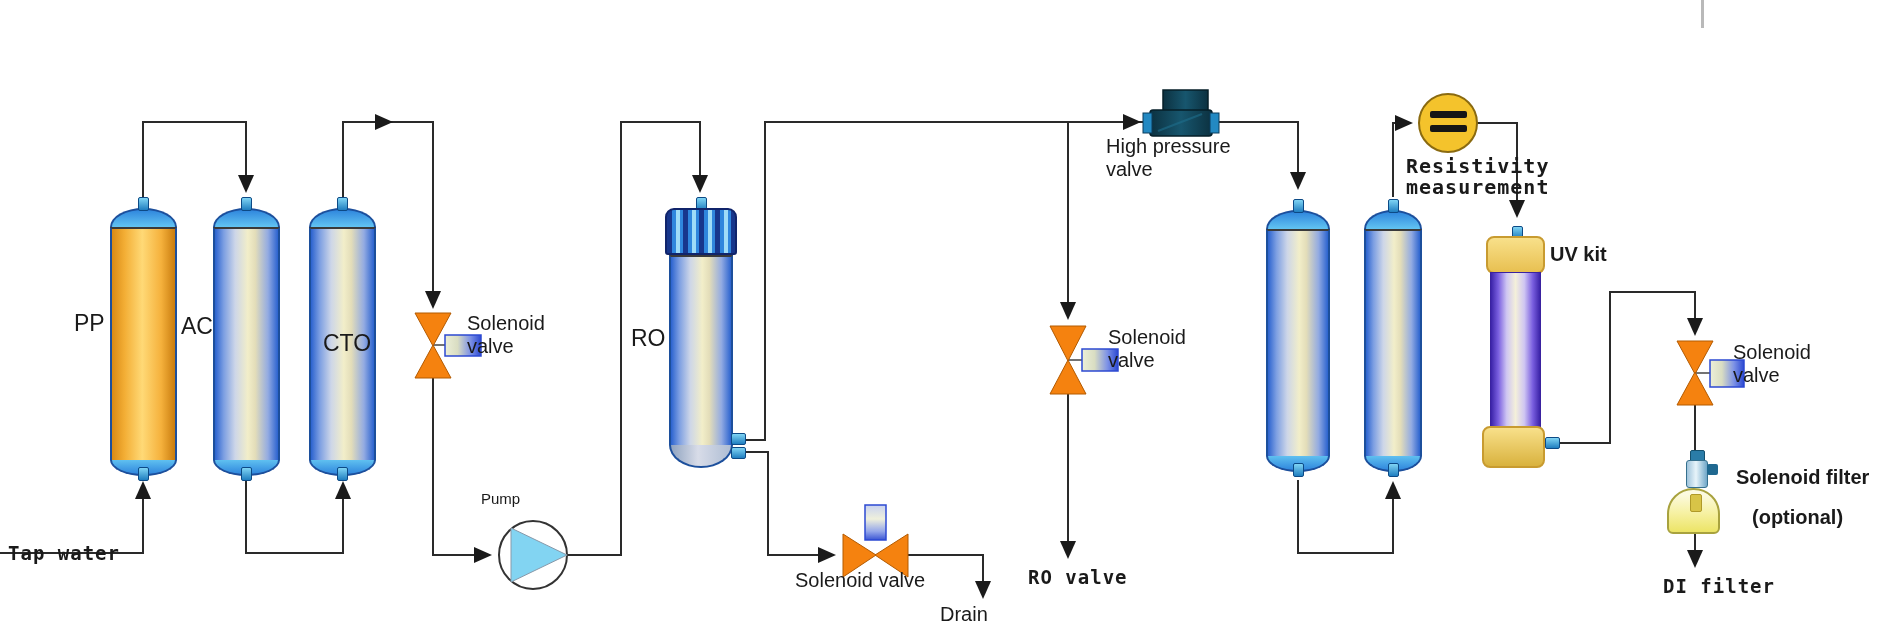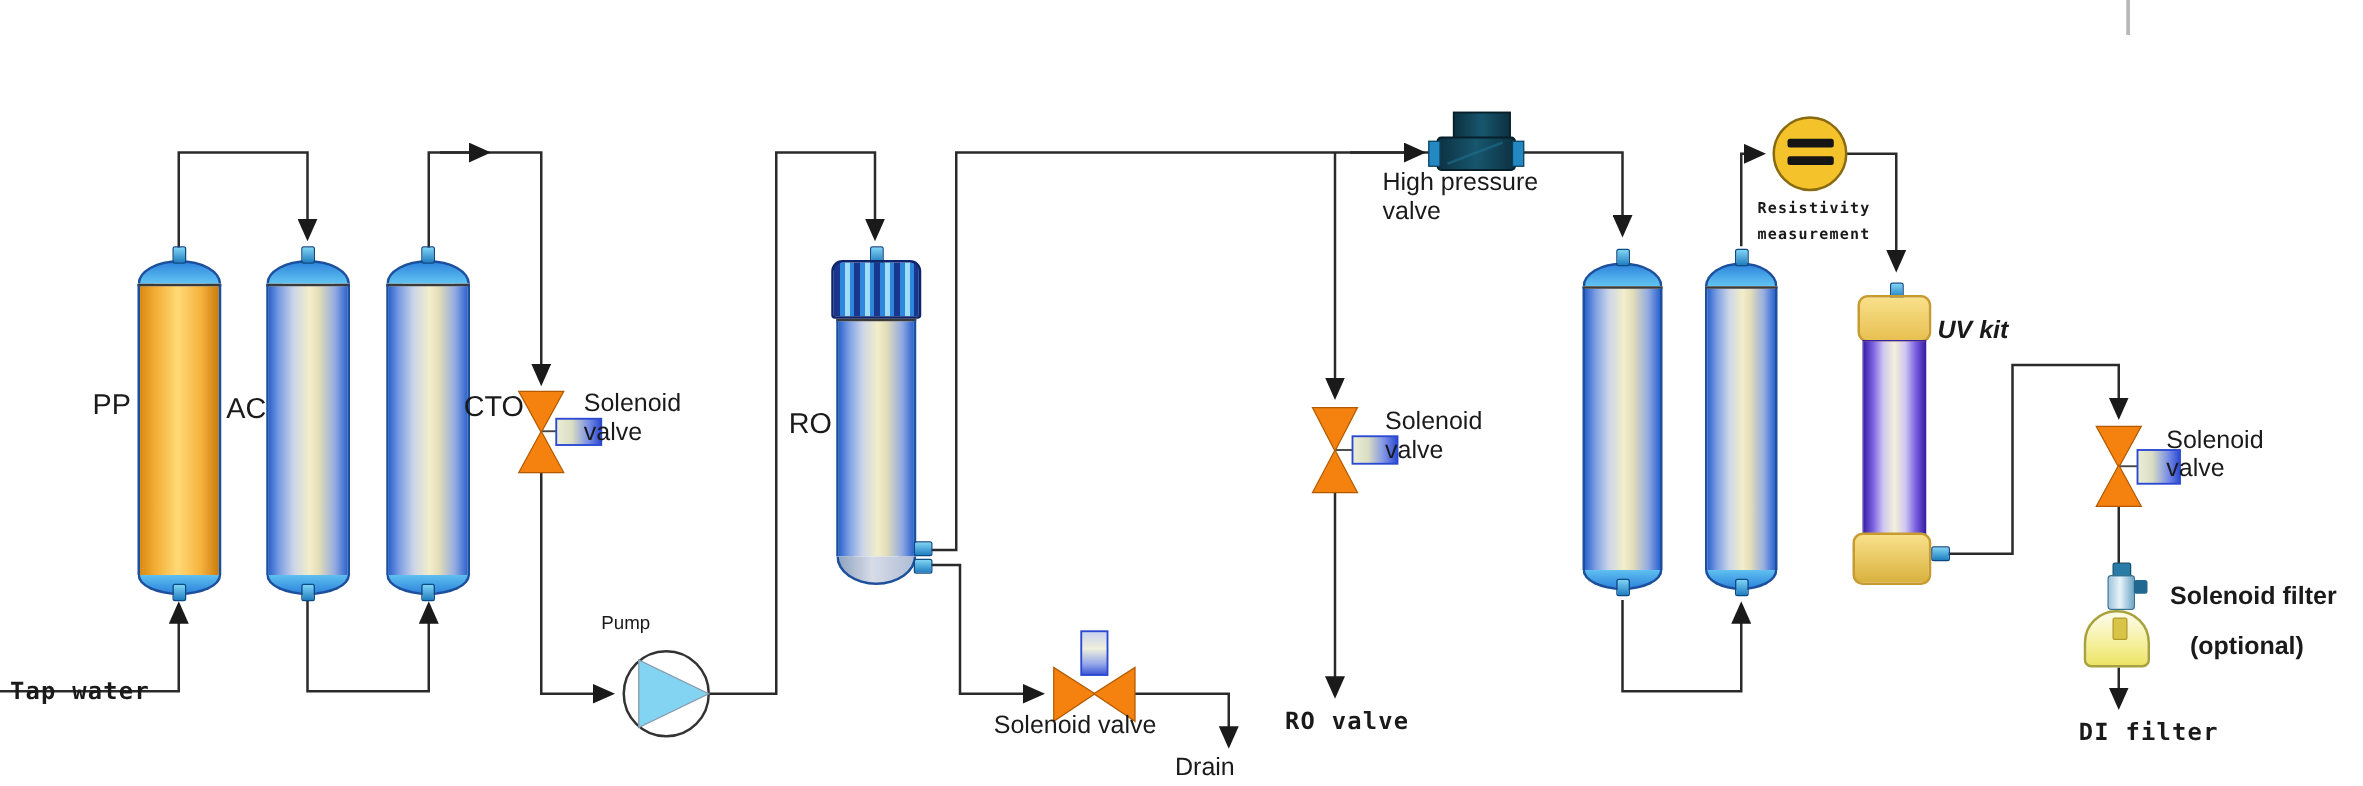--- a/index.html
+++ b/index.html
@@ -4,21 +4,21 @@
 <style>
   html,body{margin:0;padding:0;background:#fff;}
   #canvas{position:relative;width:1890px;height:629px;background:#fff;overflow:hidden;
           font-family:"Liberation Sans",sans-serif;}
   svg{position:absolute;left:0;top:0;}
   .lbl{position:absolute;color:#1a1a1a;font-size:20px;line-height:23px;white-space:nowrap;}
   .center{text-align:left;}
   .big{font-size:23px;}
   .bold{font-weight:700;}
   .mono{font-family:"DejaVu Sans Mono",monospace;font-weight:600;letter-spacing:1px;font-size:19px;}
-  .mono-sm{font-family:"DejaVu Sans Mono",monospace;font-weight:600;letter-spacing:1px;font-size:12px;line-height:21px;}
+  .mono-sm{font-family:"DejaVu Sans Mono",monospace;font-weight:600;letter-spacing:1px;font-size:20px;line-height:21px;}
   .lbl span{display:block;}
   .col{position:absolute;}
   .dome{border:2px solid #1c4f9c;border-bottom:none;border-radius:50% 50% 0 0 / 100% 100% 0 0;
         background:linear-gradient(180deg,#2f86dd,#62c4f2);}
   .domeb{border:2px solid #1c4f9c;border-top:none;border-radius:0 0 50% 50% / 0 0 100% 100%;
         background:linear-gradient(180deg,#5fc0f0,#2f86dd);}
   .cbody{border-left:2px solid #1c4f9c;border-right:2px solid #1c4f9c;border-top:2px solid #3a3a3a;}
   .body-blue{background:linear-gradient(90deg,#2b63cf 0%,#7d9fe2 14%,#cdd6e8 32%,#f2eec9 52%,#e3ddb9 64%,#93abe2 84%,#2b63cf 100%);}
   .body-orange{background:linear-gradient(90deg,#d98a15 0%,#f3ae35 20%,#ffd976 48%,#f5b13c 78%,#c97c0e 100%);}
   .noz{position:absolute;width:9px;height:12px;background:linear-gradient(180deg,#7fd4f4,#1f7ec0);
@@ -197,21 +197,21 @@
     <div class="abs" style="left:1667px;top:488px;width:53px;height:46px;border:2px solid #a8a23e;box-sizing:border-box;
          border-radius:26px 26px 6px 6px;background:linear-gradient(180deg,#fcfae0 10%,#f6f1a2 55%,#ece466);"></div>
     <div class="abs" style="left:1690px;top:494px;width:10px;height:16px;background:#d8c447;border:1px solid #b09a28;border-radius:2px;"></div>
   </div>
 
   <div class="abs" style="left:1701px;top:0;width:3px;height:28px;background:#b9b9b9;"></div>
 
   <div class="lbl mono" style="left:8px;top:530px;margin-top:12px;">Tap water</div>
   <div class="lbl big" style="left:74px;top:312px;">PP</div>
   <div class="lbl big" style="left:181px;top:315px;">AC</div>
-  <div class="lbl big" style="left:323px;top:314px;margin-left:48px;">CTO</div>
+  <div class="lbl big" style="left:323px;top:332px;">CTO</div>
 
   <div class="lbl center" style="left:467px;top:312px;width:112px;">
     <span>Solenoid</span>
     <span>valve</span>
   </div>
 
   <div class="lbl center" style="left:481px;top:487px;width:100px;font-size:15px;">Pump</div>
   <div class="lbl big" style="left:631px;top:327px;">RO</div>
 
   <div class="lbl center" style="left:795px;top:569px;width:155px;">Solenoid valve</div>
@@ -227,21 +227,21 @@
     <span>valve</span>
   </div>
 
   <div class="lbl mono" style="left:1028px;top:566px;">RO valve</div>
 
   <div class="lbl mono-sm" style="left:1406px;top:156px;">
     <span>Resistivity</span>
     <span>measurement</span>
   </div>
 
-  <div class="lbl bold" style="left:1550px;top:253px;font-style:italic;">UV kit</div>
+  <div class="lbl bold" style="left:1550px;top:243px;">UV kit</div>
 
   <div class="lbl center" style="left:1733px;top:341px;width:100px;">
     <span>Solenoid</span>
     <span>valve</span>
   </div>
 
   <div class="lbl bold" style="left:1736px;top:466px;">Solenoid filter</div>
   <div class="lbl bold" style="left:1752px;top:506px;">(optional)</div>
 
   <div class="lbl mono" style="left:1663px;top:575px;">DI filter</div>

